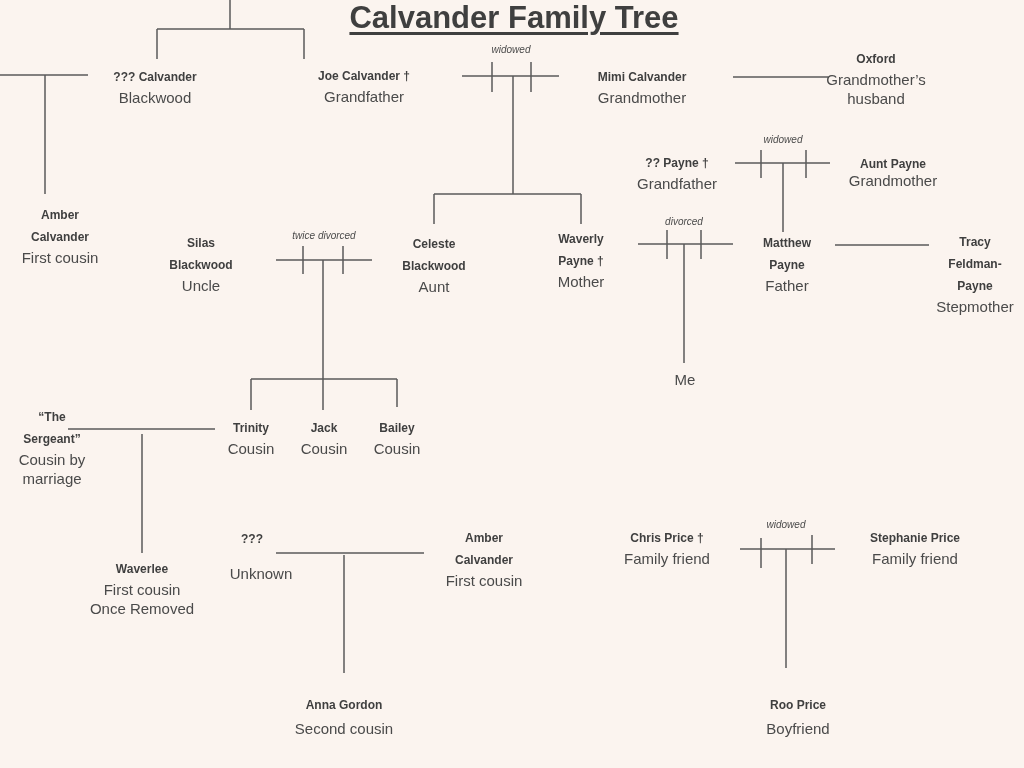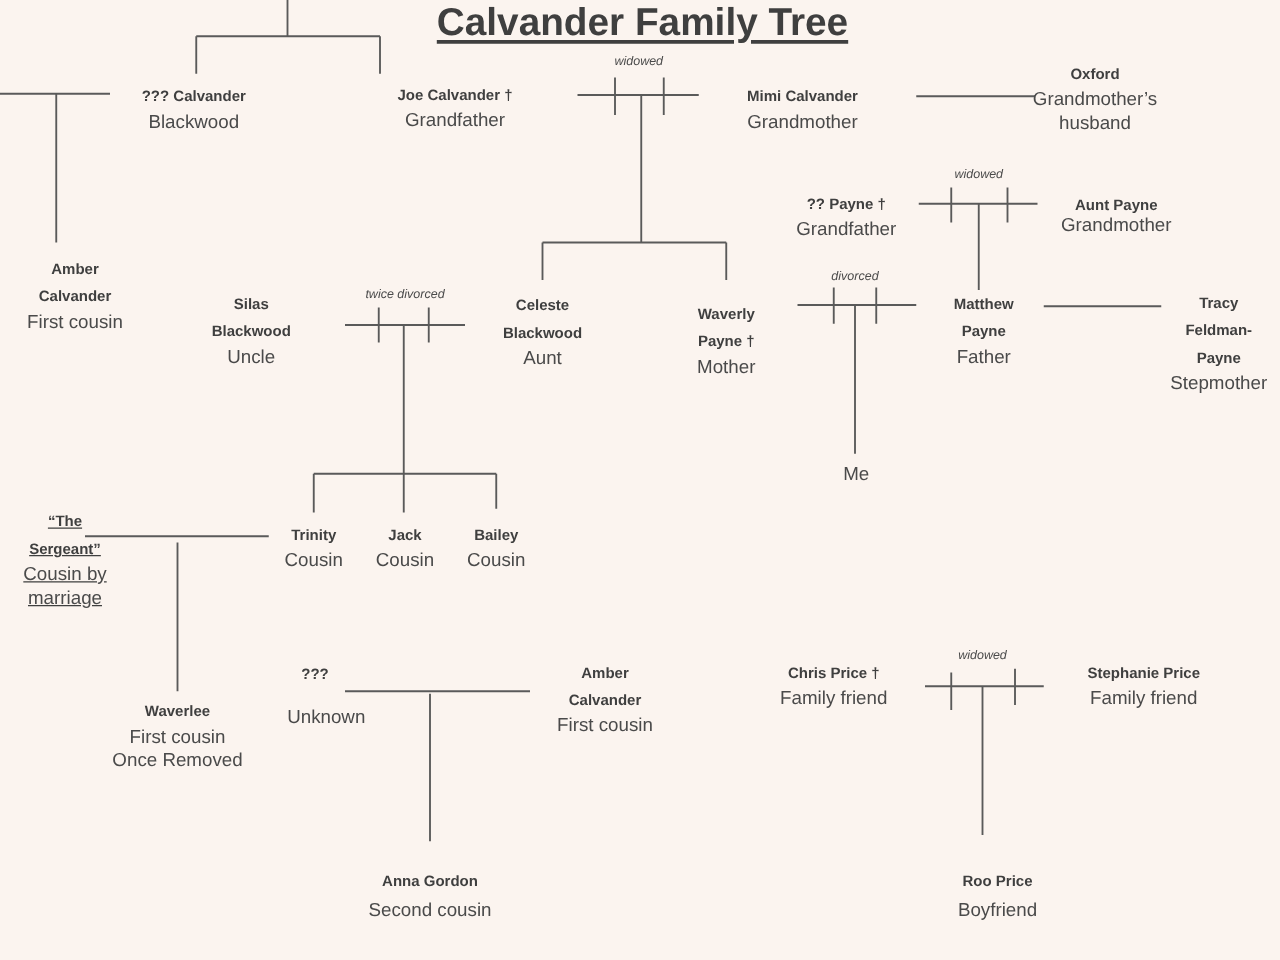--- a/index.html
+++ b/index.html
@@ -121,21 +121,21 @@
   <div class="nm">Blackwood</div>
   <div class="rl">Uncle</div>
 </div>
 
 <div class="node" style="left:434px;top:233px;">
   <div class="nm">Celeste</div>
   <div class="nm">Blackwood</div>
   <div class="rl">Aunt</div>
 </div>
 
-<div class="node" style="left:581px;top:240px;">
+<div class="node" style="left:581px;top:228px;">
   <div class="nm">Waverly</div>
   <div class="nm">Payne †</div>
   <div class="rl">Mother</div>
 </div>
 
 <div class="node" style="left:787px;top:232px;">
   <div class="nm">Matthew</div>
   <div class="nm">Payne</div>
   <div class="rl">Father</div>
 </div>
@@ -144,21 +144,21 @@
   <div class="nm">Tracy</div>
   <div class="nm">Feldman-</div>
   <div class="nm">Payne</div>
   <div class="rl">Stepmother</div>
 </div>
 
 <div class="node" style="left:685px;top:370px;">
   <div class="rl">Me</div>
 </div>
 
-<div class="node" style="left:52px;top:406px;text-decoration:underline;">
+<div class="node" style="left:52px;top:406px;">
   <div class="nm">“The</div>
   <div class="nm">Sergeant”</div>
   <div class="rl">Cousin by</div>
   <div class="rl">marriage</div>
 </div>
 
 <div class="node" style="left:251px;top:417px;">
   <div class="nm">Trinity</div>
   <div class="rl">Cousin</div>
 </div>

